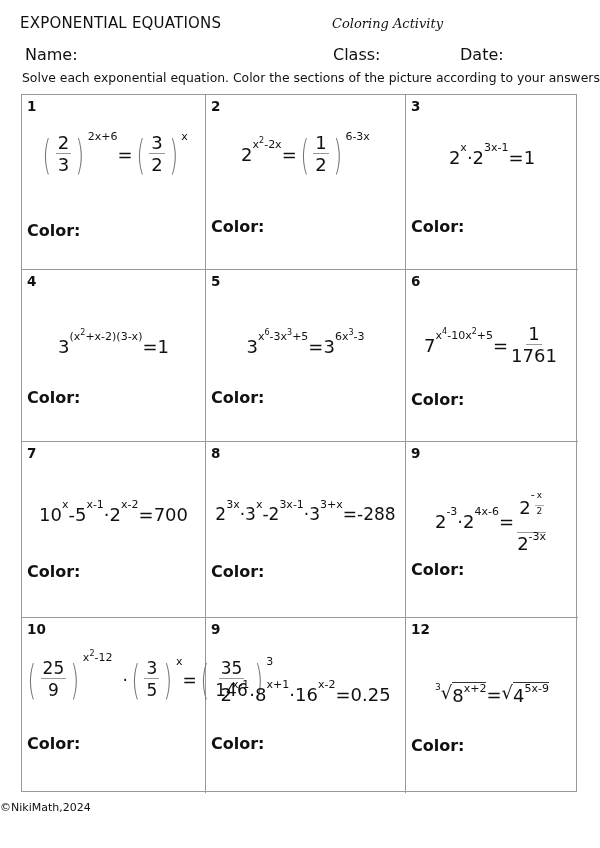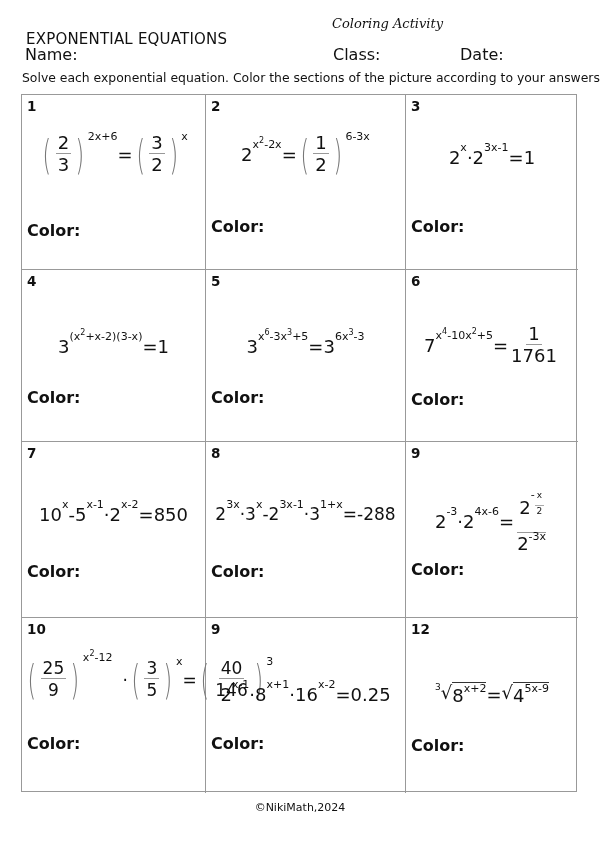--- a/index.html
+++ b/index.html
@@ -1,17 +1,17 @@
 <!DOCTYPE html>
 <html><head>
 <meta charset="utf-8">
 <style>
   html, body { margin:0; padding:0; background:#ffffff; }
   body { width:600px; height:848px; position:relative; overflow:hidden; font-family:"DejaVu Sans", sans-serif; color:#111; }
-  .title { position:absolute; left:26px; top:14px; font-size:15px; letter-spacing:0.2px;margin-top:16px; }
+  .title { position:absolute; left:20px; top:14px; font-size:15px; letter-spacing:0.2px; }
   .activity { position:absolute; left:332px; top:16px; font-family:"DejaVu Serif", serif; font-style:italic; font-size:13px; }
   .lbl { position:absolute; top:45px; font-size:16px; }
   .instr { position:absolute; left:22px; top:70px; font-size:12.4px; white-space:nowrap; }
   .grid { position:absolute; left:21px; top:94px; width:556px; height:698px; border:1px solid #999; box-sizing:border-box; }
   .cell { position:absolute; border-right:1px solid #999; border-bottom:1px solid #999; box-sizing:border-box; }
   .cell.lastcol { border-right:none; }
   .cell.lastrow { border-bottom:none; }
   .num { position:absolute; left:5px; top:3px; font-weight:bold; font-size:13.5px; }
   .color { position:absolute; left:5px; font-weight:bold; font-size:16px; }
   .eq { position:absolute; left:0; right:0; display:flex; justify-content:center; align-items:center; font-size:18px; white-space:nowrap; }
@@ -19,21 +19,21 @@
   .eq sup sup { font-size:8px; top:-5px; }
   .frac { display:inline-flex; flex-direction:column; align-items:center; vertical-align:middle; margin:0 1px; }
   .frac .n { border-bottom:1px solid #999; padding:0 2px; line-height:20px; }
   .frac .d { padding:0 2px; line-height:22px; }
   .paren { display:inline-flex; align-items:center; }
   .paren .p { font-size:40px; font-weight:100; color:#777; line-height:40px; transform:scaleX(0.55); }
   .sfrac { display:inline-flex; flex-direction:column; align-items:center; font-size:9px; line-height:10px; }
   .sfrac .n { border-bottom:1px solid #aaa; }
   .root { display:inline-flex; align-items:flex-start; }
   .root .rad { border-top:1px solid #333; padding-top:2px; }
-  .footer { position:absolute; left:0; right:0; top:801px; text-align:center; font-size:11px; }
+  .footer { position:absolute; left:0; right:0; top:801px; text-align:left; font-size:11px; }
 </style>
 </head>
 <body>
 
 <div class="title">EXPONENTIAL EQUATIONS</div>
 <div class="activity">Coloring Activity</div>
 <div class="lbl" style="left:25px">Name:</div>
 <div class="lbl" style="left:333px">Class:</div>
 <div class="lbl" style="left:460px">Date:</div>
 <div class="instr">Solve each exponential equation. Color the sections of the picture according to your answers.</div>
@@ -141,39 +141,39 @@
     <div class="eq" style="top:62px;">
       <span>10</span>
         <sup>x</sup>
         <span>-</span>
         <span>5</span>
         <sup>x-1</sup>
         <span>·</span>
         <span>2</span>
         <sup>x-2</sup>
         <span>=</span>
-        <span>850</span>
+        <span>700</span>
     </div>
     <span class="color" style="top:120px">Color:</span>
   </div>
 
   <div class="cell" style="left:184px;top:347px;width:200px;height:176px;">
     <span class="num">8</span>
     <div class="eq" style="top:62px;font-size:17px;">
       <span>2</span>
         <sup>3x</sup>
         <span>·</span>
         <span>3</span>
         <sup>x</sup>
         <span>-</span>
         <span>2</span>
         <sup>3x-1</sup>
         <span>·</span>
         <span>3</span>
-        <sup>1+x</sup>
+        <sup>3+x</sup>
         <span>=</span>
         <span>-288</span>
     </div>
     <span class="color" style="top:120px">Color:</span>
   </div>
 
   <div class="cell lastcol" style="left:384px;top:347px;width:172px;height:176px;">
     <span class="num">9</span>
     <div class="eq" style="top:42px;">
       <span>2</span>
@@ -212,21 +212,21 @@
             <span class="n">3</span>
             <span class="d">5</span>
           </span>
           <span class="p">)</span>
         </span>
         <sup style="top:-18px">x</sup>
         <span>=</span>
         <span class="paren">
           <span class="p">(</span>
           <span class="frac">
-            <span class="n">40</span>
+            <span class="n">35</span>
             <span class="d">146</span>
           </span>
           <span class="p">)</span>
         </span>
         <sup style="top:-18px">3</sup>
     </div>
     <span class="color" style="top:116px">Color:</span>
   </div>
 
   <div class="cell lastrow" style="left:184px;top:523px;width:200px;height:175px;">

